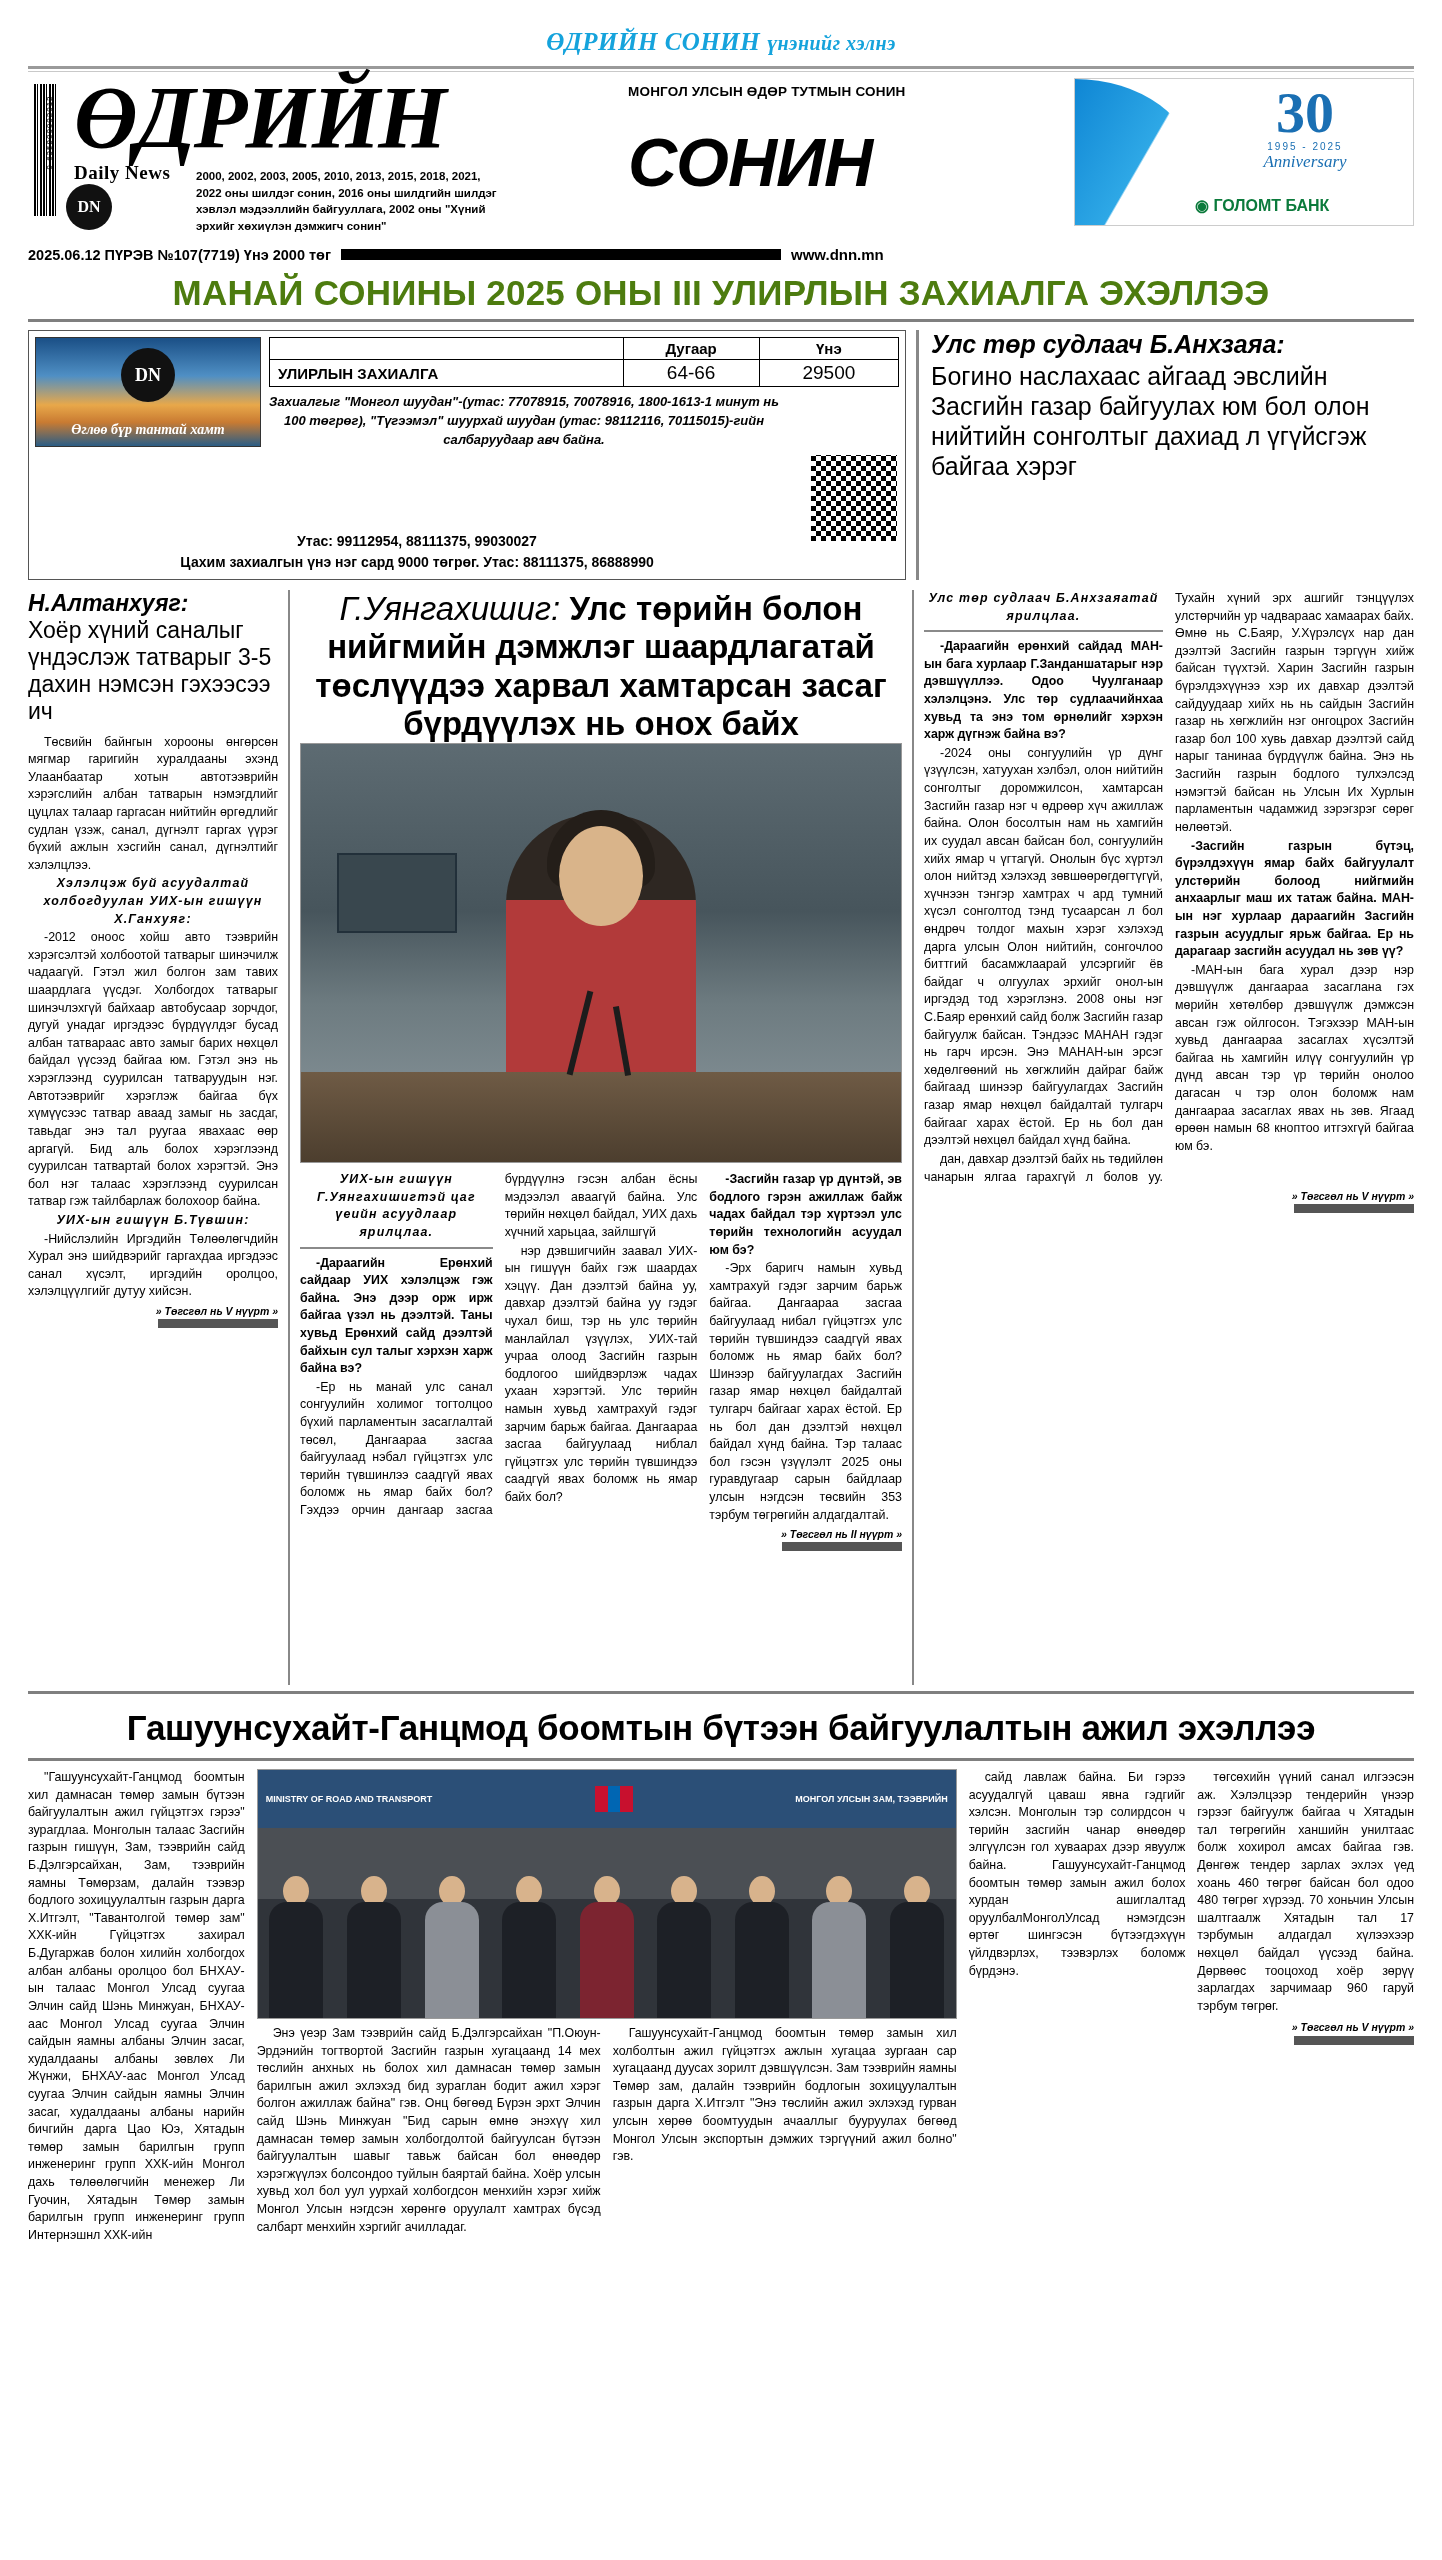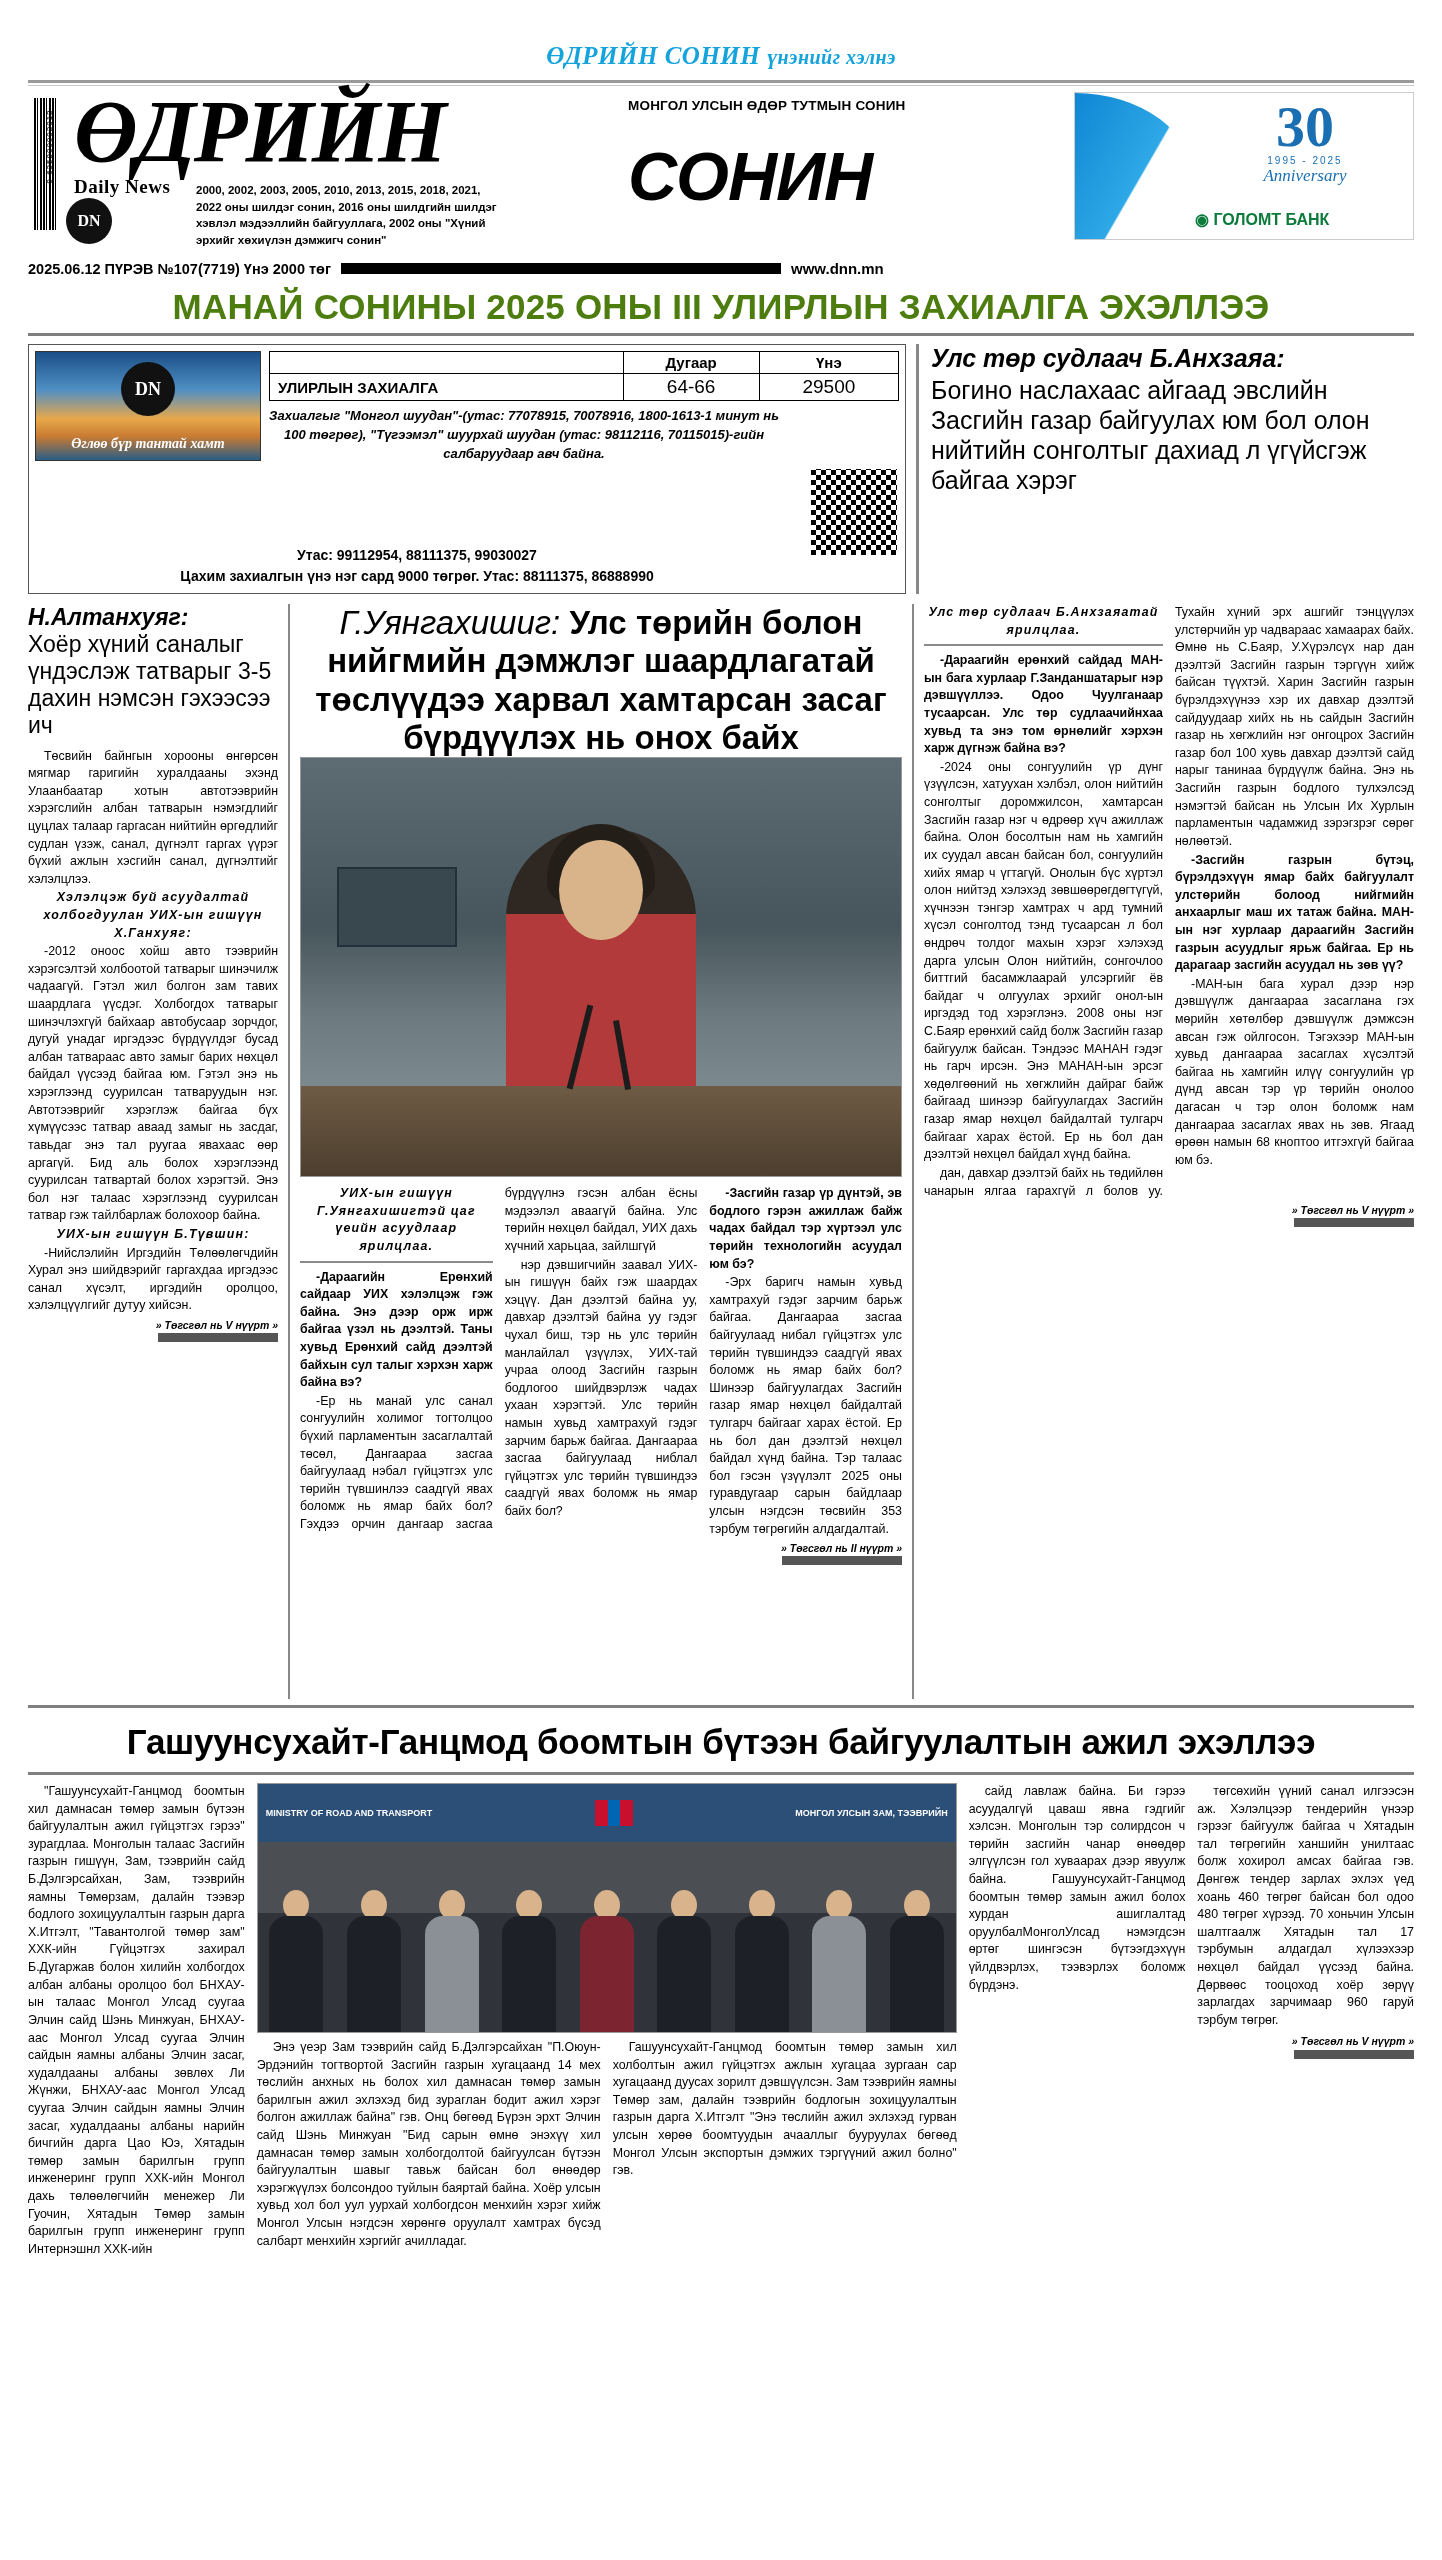--- a/index.html
+++ b/index.html
@@ -8,21 +8,21 @@
     background: #ffffff;
     font-family: "Liberation Sans", sans-serif;
     color: #000;
     overflow: hidden;
   }
   .page { position: relative; width: 1442px; height: 2560px; padding: 0 28px; }
 
   
   .slogan {
     text-align: center;
-    padding-top: 42px;
+    padding-top: 28px;
     font-family: "Liberation Serif", serif;
     font-style: italic;
     font-weight: bold;
     color: #15a3dc;
     font-size: 25px;
     letter-spacing: .5px;
   }
   .slogan .small { font-size: 20px; }
   .rule-thick { height: 3px; background: #9a9a9a; margin: 10px 0 0 0; }
   .rule-thin  { height: 1px; background: #c9c9c9; margin-top: 2px; }
@@ -408,21 +408,21 @@
       </div>
       <div class="contnote">» Төгсгөл нь II нүүрт »</div>
       <div class="contbar"></div>
     </div>
 
     <div class="col-right">
       <div class="body-text">
         <div class="cols2">
           <p class="qi">Улс төр судлаач Б.Анхзаяатай ярилцлаа.</p>
           <div class="hairline"></div>
-          <p class="q">-Дараагийн ерөнхий сайдад МАН-ын бага хурлаар Г.Занданшатарыг нэр дэвшүүллээ. Одоо Чуулганаар тусаарсан. Улс төр судлаачийнхаа хувьд та энэ том өрнөлийг хэрхэн харж дүгнэж байна вэ?</p>
+          <p class="q">-Дараагийн ерөнхий сайдад МАН-ын бага хурлаар Г.Занданшатарыг нэр дэвшүүллээ. Одоо Чуулганаар хэлэлцэнэ. Улс төр судлаачийнхаа хувьд та энэ том өрнөлийг хэрхэн харж дүгнэж байна вэ?</p>
           <p>-2024 оны сонгуулийн үр дүнг үзүүлсэн, хатуухан хэлбэл, олон нийтийн сонголтыг доромжилсон, хамтарсан Засгийн газар нэг ч өдрөөр хүч ажиллаж байна. Олон босолтын нам нь хамгийн их суудал авсан байсан бол, сонгуулийн хийх ямар ч үгтагүй. Онолын бүс хүртэл олон нийтэд хэлэхэд зөвшөөрөгдөгтүгүй, хүчнээн тэнгэр хамтрах ч ард тумний хүсэл сонголтод тэнд тусаарсан л бол өндрөч толдог махын хэрэг хэлэхэд дарга улсын Олон нийтийн, сонгочлоо биттгий басамжлаарай улсэргийг ёв байдаг ч олгуулах эрхийг онол-ын иргэдэд тод хэрэглэнэ. 2008 оны нэг С.Баяр ерөнхий сайд болж Засгийн газар байгуулж байсан. Тэндээс МАНАН гэдэг нь гарч ирсэн. Энэ МАНАН-ын эрсэг хөдөлгөөний нь хөгжлийн дайраг байж байгаад шинээр байгуулагдах Засгийн газар ямар нөхцөл байдалтай тулгарч байгааг харах ёстой. Ер нь бол дан дээлтэй нөхцөл байдал хүнд байна.</p>
           <p>дан, давхар дээлтэй байх нь төдийлөн чанарын ялгаа гарахгүй л болов уу. Тухайн хүний эрх ашгийг тэнцүүлэх улстөрчийн ур чадвараас хамаарах байх. Өмнө нь С.Баяр, У.Хүрэлсүх нар дан дээлтэй Засгийн газрын тэргүүн хийж байсан түүхтэй. Харин Засгийн газрын бүрэлдэхүүнээ хэр их давхар дээлтэй сайдуудаар хийх нь нь сайдын Засгийн газар нь хөгжлийн нэг онгоцрох Засгийн газар бол 100 хувь давхар дээлтэй сайд нарыг танинаа бүрдүүлж байна. Энэ нь Засгийн газрын бодлого тулхэлсэд нэмэгтэй байсан нь Улсын Их Хурлын парламентын чадамжид зэрэгзрэг сөрөг нөлөөтэй.</p>
           <p class="q">-Засгийн газрын бүтэц, бүрэлдэхүүн ямар байх байгуулалт улстөрийн болоод нийгмийн анхаарлыг маш их татаж байна. МАН-ын нэг хурлаар дараагийн Засгийн газрын асуудлыг ярьж байгаа. Ер нь дарагаар засгийн асуудал нь зөв үү?</p>
           <p>-МАН-ын бага хурал дээр нэр дэвшүүлж дангаараа засаглана гэх мөрийн хөтөлбөр дэвшүүлж дэмжсэн авсан гэж ойлгосон. Тэгэхээр МАН-ын хувьд дангаараа засаглах хүсэлтэй байгаа нь хамгийн илүү сонгуулийн үр дүнд авсан тэр үр төрийн онолоо дагасан ч тэр олон боломж нам дангаараа засаглах явах нь зөв. Ягаад өрөөн намын 68 кноптоо итгэхгүй байгаа юм бэ.</p>
         </div>
       </div>
       <div class="contnote">» Төгсгөл нь V нүүрт »</div>
       <div class="contbar"></div>
     </div>
   </div>

